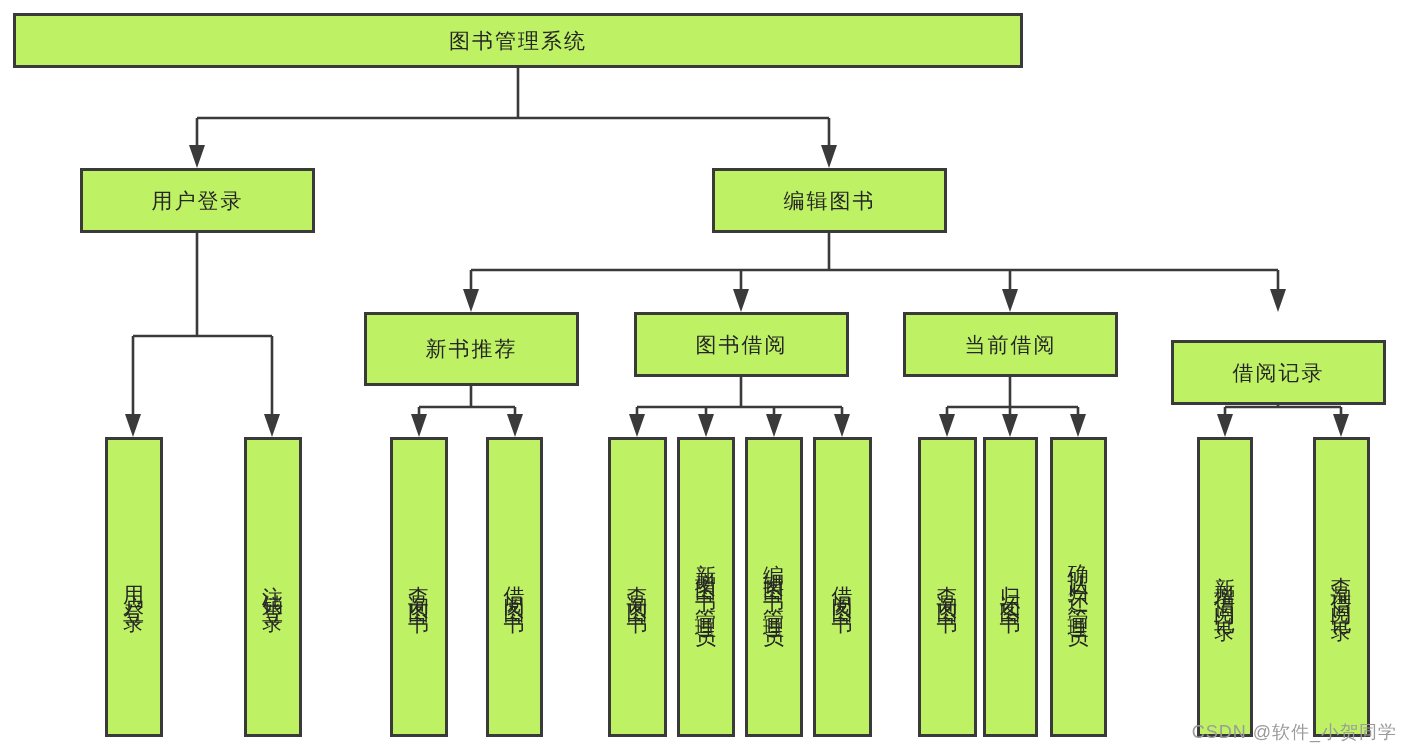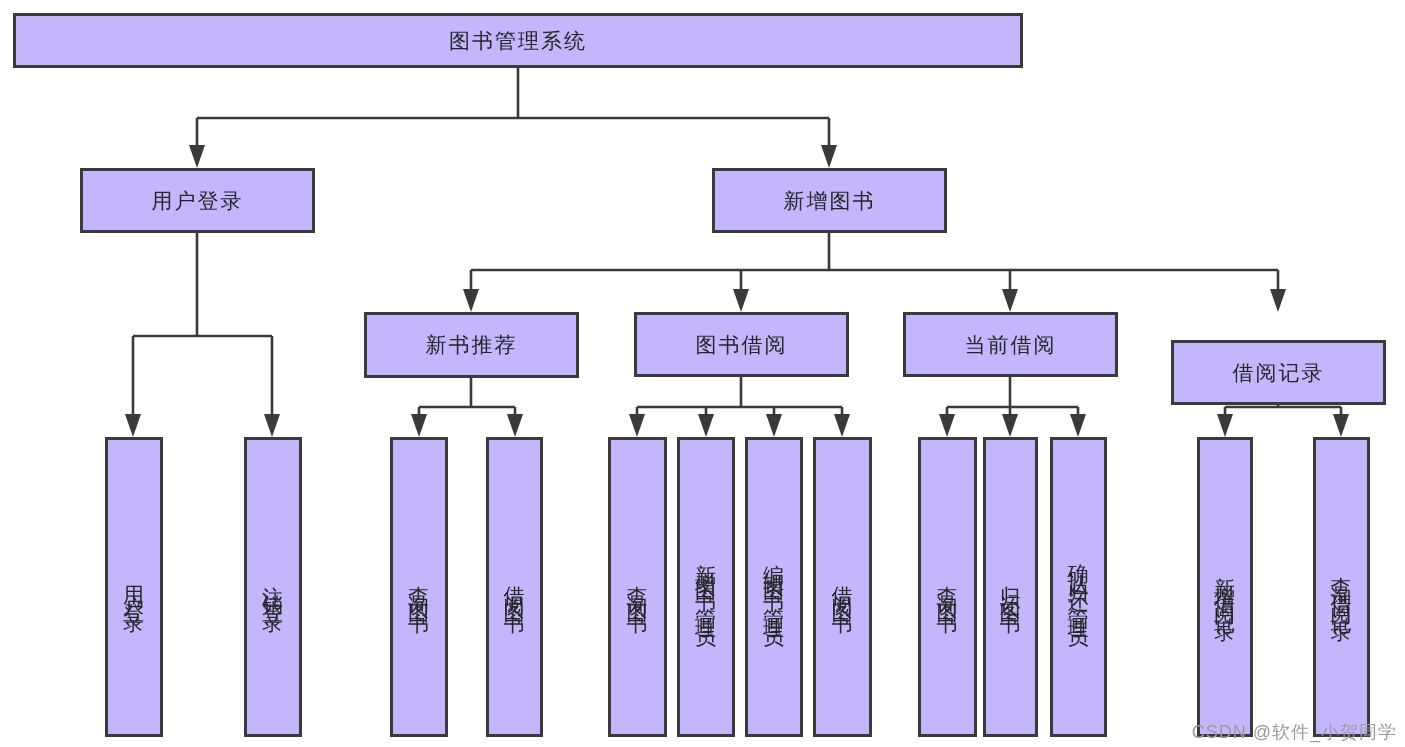--- a/index.html
+++ b/index.html
@@ -13,21 +13,21 @@
   }
   .stage svg.connectors {
     position: absolute;
     left: 0; top: 0;
     width: 1405px; height: 747px;
   }
   .node {
     position: absolute;
     box-sizing: border-box;
     border: 3px solid #3a3a3a;
-    background: #c4b5fd;
+    background: #bef264;
     display: flex;
     align-items: center;
     justify-content: center;
     color: #262626;
   }
   .hnode {
     font-size: 21px;
     letter-spacing: 2px;
     white-space: nowrap;
   }
@@ -88,23 +88,23 @@
       <polygon points="1002,414 1018,414 1010,437"></polygon>
       <polygon points="1070,414 1086,414 1078,437"></polygon>
       <polygon points="1217,414 1233,414 1225,437"></polygon>
       <polygon points="1333,414 1349,414 1341,437"></polygon>
     </g>
   </svg>
 
   <div class="node hnode" style="left:13px; top:13px; width:1010px; height:55px;">图书管理系统</div>
 
   <div class="node hnode" style="left:80px; top:168px; width:235px; height:65px;">用户登录</div>
-  <div class="node hnode" style="left:712px; top:168px; width:235px; height:65px;">新增图书</div>
+  <div class="node hnode" style="left:712px; top:168px; width:235px; height:65px;">编辑图书</div>
 
-  <div class="node hnode" style="left:364px; top:312px; width:215px; height:66px;">新书推荐</div>
+  <div class="node hnode" style="left:364px; top:312px; width:215px; height:74px;">新书推荐</div>
   <div class="node hnode" style="left:634px; top:312px; width:215px; height:65px;">图书借阅</div>
   <div class="node hnode" style="left:903px; top:312px; width:215px; height:65px;">当前借阅</div>
   <div class="node hnode" style="left:1171px; top:312px; width:215px; height:65px;margin-top:28px;">借阅记录</div>
 
   <div class="node vnode" style="left:105px; width:58px;">
     <span class="vtext">用户登录</span>
   </div>
   <div class="node vnode" style="left:244px; width:58px;">
     <span class="vtext">注销登录</span>
   </div>

